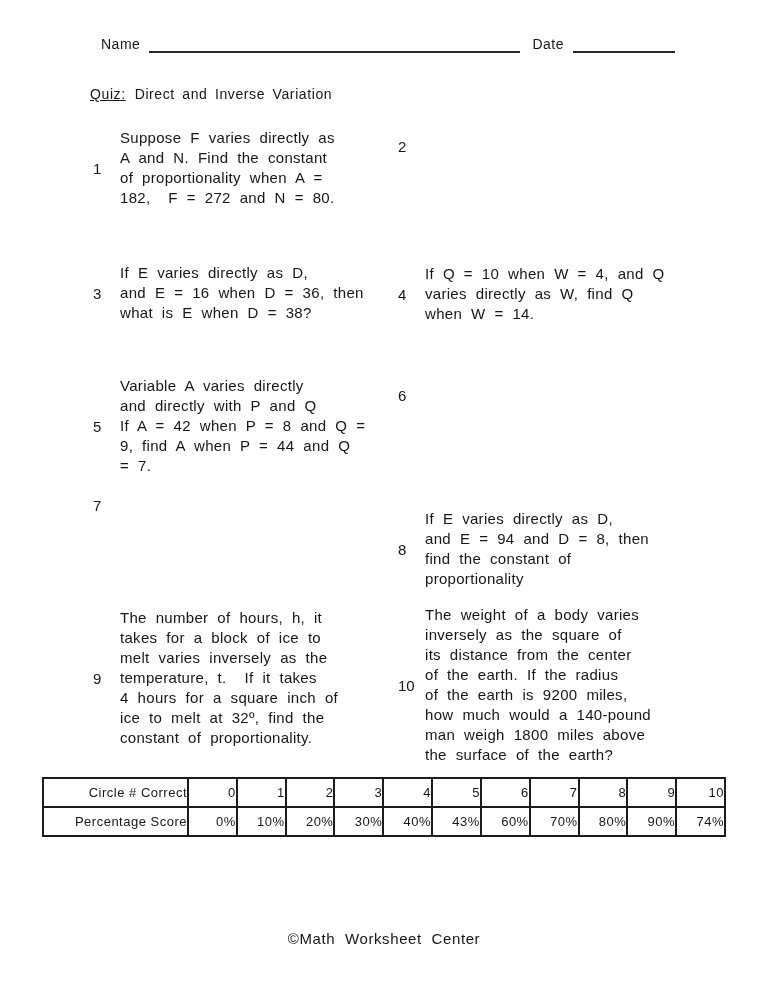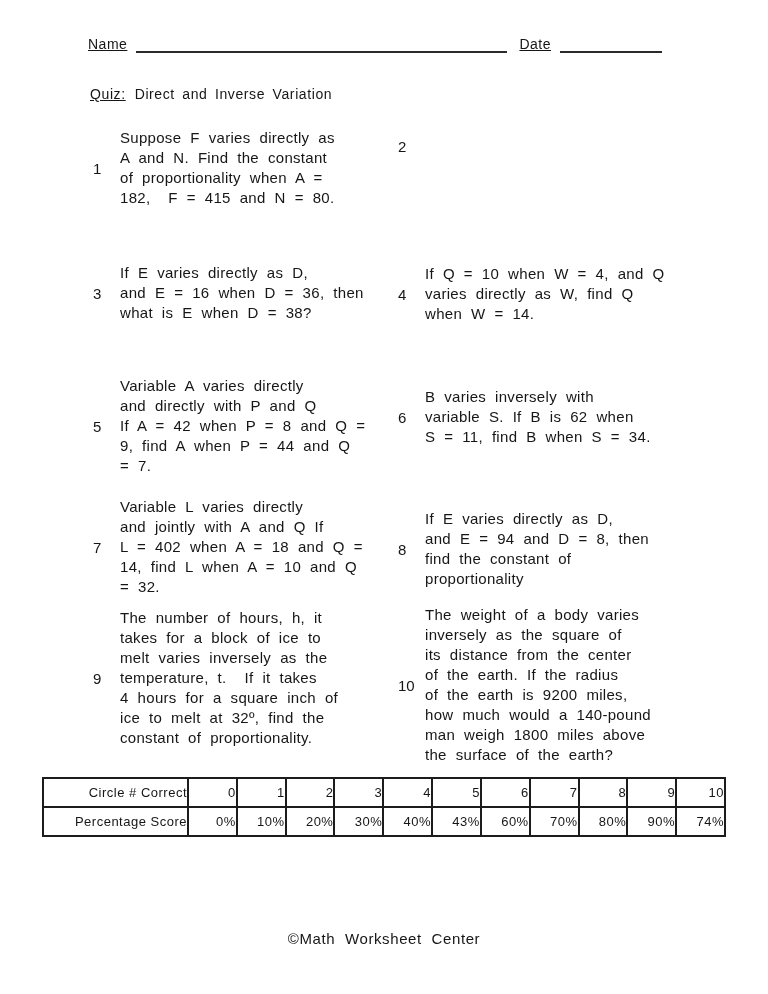--- a/index.html
+++ b/index.html
@@ -10,27 +10,26 @@
     margin: 0 auto;
     background: #ffffff;
     color: #161616;
     font-family: "Liberation Sans", sans-serif;
     overflow: hidden;
   }
 
   
   .header-line {
     position: absolute;
-    top: 36px; left: 88px;
+    top: 36px; left: 101px;
     width: 574px;
     display: flex;
     align-items: center;
     font-size: 14px;
     letter-spacing: 0.5px;
-    text-decoration: underline;
   }
   .hdr-label { padding-bottom: 1px; white-space: nowrap; }
   .blank { border-bottom: 2px solid #2a2a2a; height: 15px; }
   .blank-name { flex: 1; margin: 0 12px 0 9px; }
   .blank-date { width: 102px; margin-left: 9px; }
 
   
   .quiz-title {
     position: absolute;
     top: 86px; left: 90px;
@@ -112,21 +111,21 @@
 
   <div class="quiz-title">
     <span class="quiz-prefix">Quiz:</span><span>Direct and Inverse Variation</span>
   </div>
 
   <div class="problem p1">
     <div class="pnum">1</div>
     <div class="ptext">Suppose F varies directly as
 A and N. Find the constant
 of proportionality when A =
-182,  F = 415 and N = 80.</div>
+182,  F = 272 and N = 80.</div>
   </div>
   <div class="problem p2">
     <div class="pnum">2</div>
   </div>
   <div class="problem p3">
     <div class="pnum">3</div>
     <div class="ptext">If E varies directly as D,
 and E = 16 when D = 36, then
 what is E when D = 38?</div>
   </div>
@@ -139,31 +138,23 @@
   <div class="problem p5">
     <div class="pnum">5</div>
     <div class="ptext">Variable A varies directly
 and directly with P and Q
 If A = 42 when P = 8 and Q =
 9, find A when P = 44 and Q
 = 7.</div>
   </div>
   <div class="problem p6">
     <div class="pnum">6</div>
-    <div class="ptext">B varies inversely with
-variable S. If B is 62 when
-S = 11, find B when S = 34.</div>
   </div>
   <div class="problem p7">
     <div class="pnum">7</div>
-    <div class="ptext">Variable L varies directly
-and jointly with A and Q If
-L = 402 when A = 18 and Q =
-14, find L when A = 10 and Q
-= 32.</div>
   </div>
   <div class="problem p8">
     <div class="pnum">8</div>
     <div class="ptext">If E varies directly as D,
 and E = 94 and D = 8, then
 find the constant of
 proportionality</div>
   </div>
   <div class="problem p9">
     <div class="pnum">9</div>

